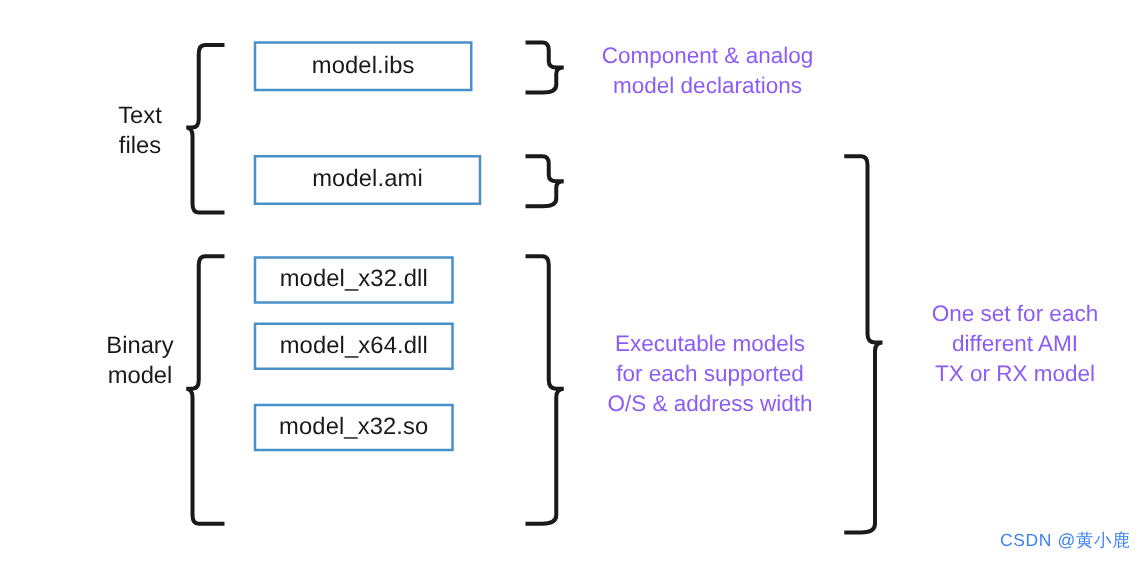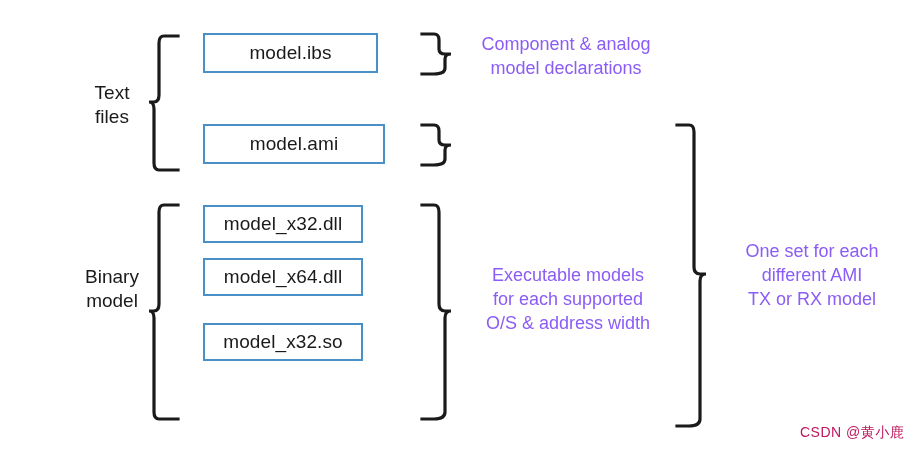--- a/index.html
+++ b/index.html
@@ -49,21 +49,21 @@
     position: absolute;
     pointer-events: none;
   }
   .brace svg {
     display: block;
     overflow: visible;
   }
   .watermark {
     position: absolute;
     font-size: 14px;
-    color: #be185d;
+    color: #3b82f6;
     letter-spacing: 0.5px;
     white-space: nowrap;
   }
 </style>
 </head>
 <body>
 
 <div id="canvas">
 
   <div class="group-label" style="left:70px; top:81px; width:84px;">Text

